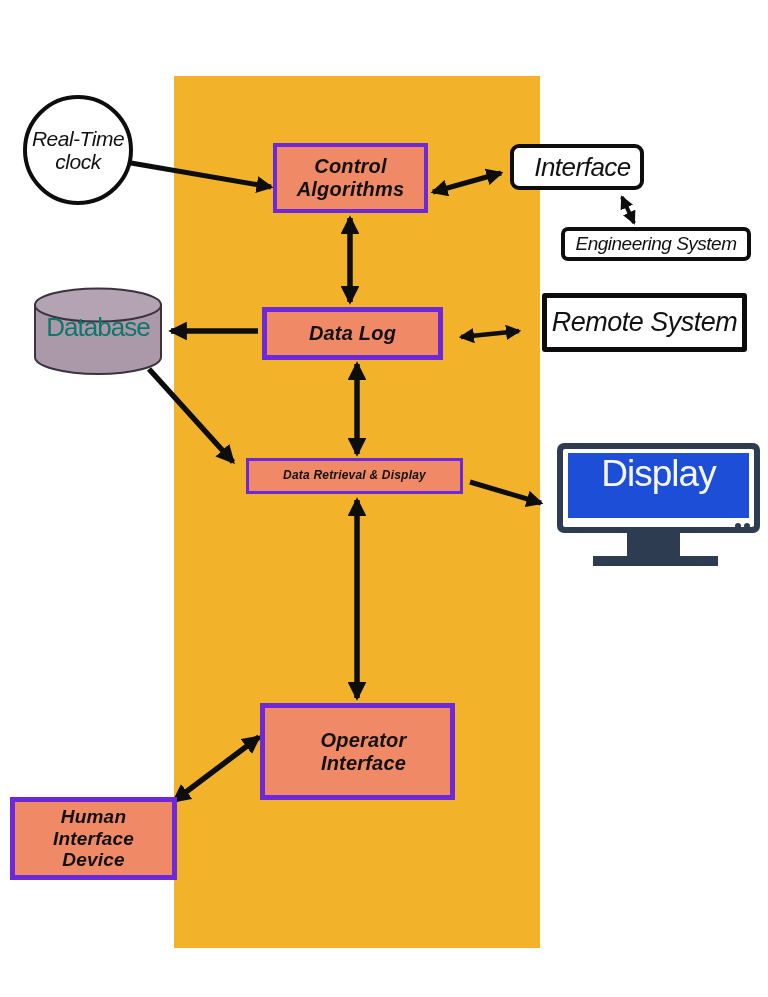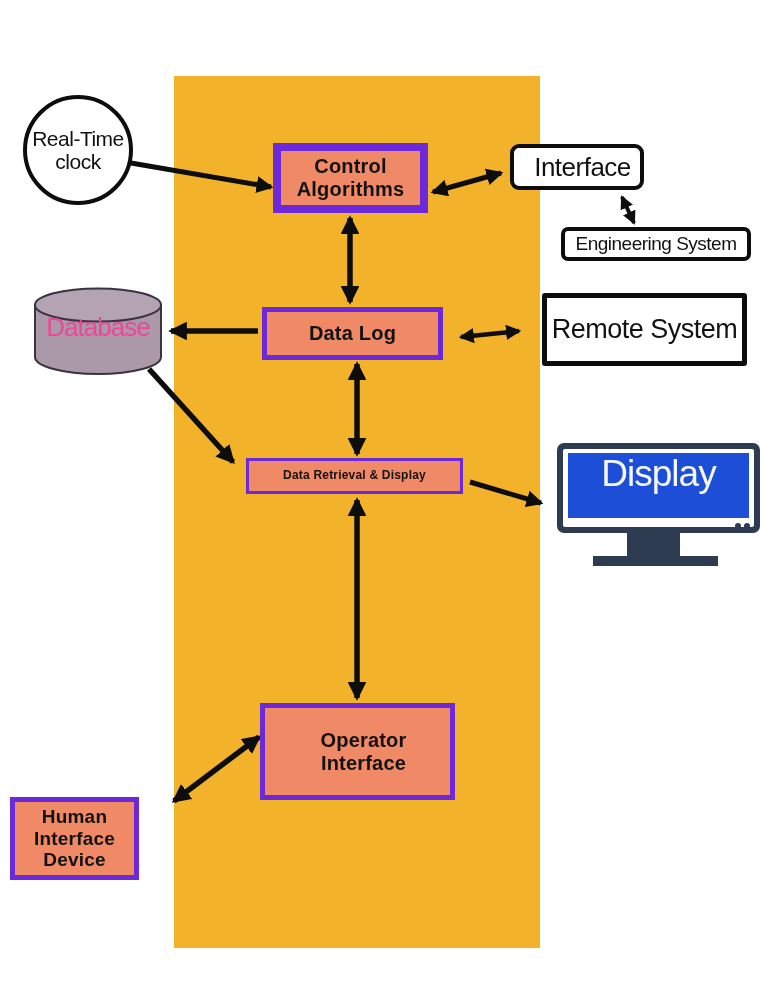--- a/index.html
+++ b/index.html
@@ -8,52 +8,52 @@
     font-family:"Liberation Sans", sans-serif; overflow:hidden;
   }
   .band {
     position:absolute; left:174px; top:76px; width:366px; height:872px;
     background:#F2B32B;
   }
   svg.edges { position:absolute; left:0; top:0; pointer-events:none; }
   .node {
     position:absolute; box-sizing:border-box;
     display:flex; align-items:center; justify-content:center;
-    text-align:center; color:#121212;
+    text-align:center; color:#121212;font-style:italic;
   }
   .proc {
-    background:#F08A66; border:8px solid #6d28d9; font-weight:bold;
+    background:#F08A66; border:4px solid #6d28d9; font-weight:bold;
     line-height:1.15; letter-spacing:0.2px;
   }
   .ext {
     background:#ffffff; border:4px solid #0d0d0d; font-weight:normal;
     letter-spacing:-0.5px;
   }
   .circle-node {
     background:#ffffff; border:4px solid #0d0d0d; border-radius:50%;
     font-size:21px; line-height:1.1; letter-spacing:-0.5px;
   }
   .clock-label { display:inline-block; width:102px; }
   .ca { left:273px; top:143px; width:155px; height:70px; font-size:20px; }
   .ca-label { display:inline-block; width:120px; }
   .iface { left:510px; top:144px; width:134px; height:46px; font-size:26px; border-radius:9px;padding-left:11px; }
   .engsys { left:561px; top:227px; width:190px; height:34px; font-size:19px; border-radius:7px; }
   .dlog { left:262px; top:307px; width:181px; height:53px; font-size:20px; border-width:5px; }
-  .remote { left:542px; top:293px; width:205px; height:73px; font-size:27px; border-width:5px; border-radius:3px; }
+  .remote { left:542px; top:293px; width:205px; height:59px; font-size:27px; border-width:5px; border-radius:3px; }
   .drd { left:246px; top:458px; width:217px; height:36px; font-size:12px; border-width:3px; }
   .oper { left:260px; top:703px; width:195px; height:97px; font-size:20px; border-width:5px;padding-left:12px; }
   .oper-label { display:inline-block; width:120px; }
-  .hid { left:10px; top:797px; width:129px; height:83px; font-size:19px; border-width:5px; }
+  .hid { left:10px; top:797px; width:167px; height:83px; font-size:19px; border-width:5px; }
   .hid-label { display:inline-block; width:110px; }
 
   
   .db-wrap { position:absolute; left:32px; top:286px; width:132px; height:92px; }
   .db-label {
     position:absolute; left:0; top:26px; width:132px; text-align:center;
-    font-size:26px; letter-spacing:-1px; color:#ec4899;
+    font-size:26px; letter-spacing:-1px; color:#0f766e;
   }
 
   
   .monitor { position:absolute; left:557px; top:443px; width:203px; height:123px; }
   .bezel {
     position:absolute; left:0; top:0; width:203px; height:90px;
     background:#2E3C52; border-radius:7px; box-sizing:border-box; padding:6px;
   }
   .glass {
     width:100%; height:100%; background:#ffffff; box-sizing:border-box;

